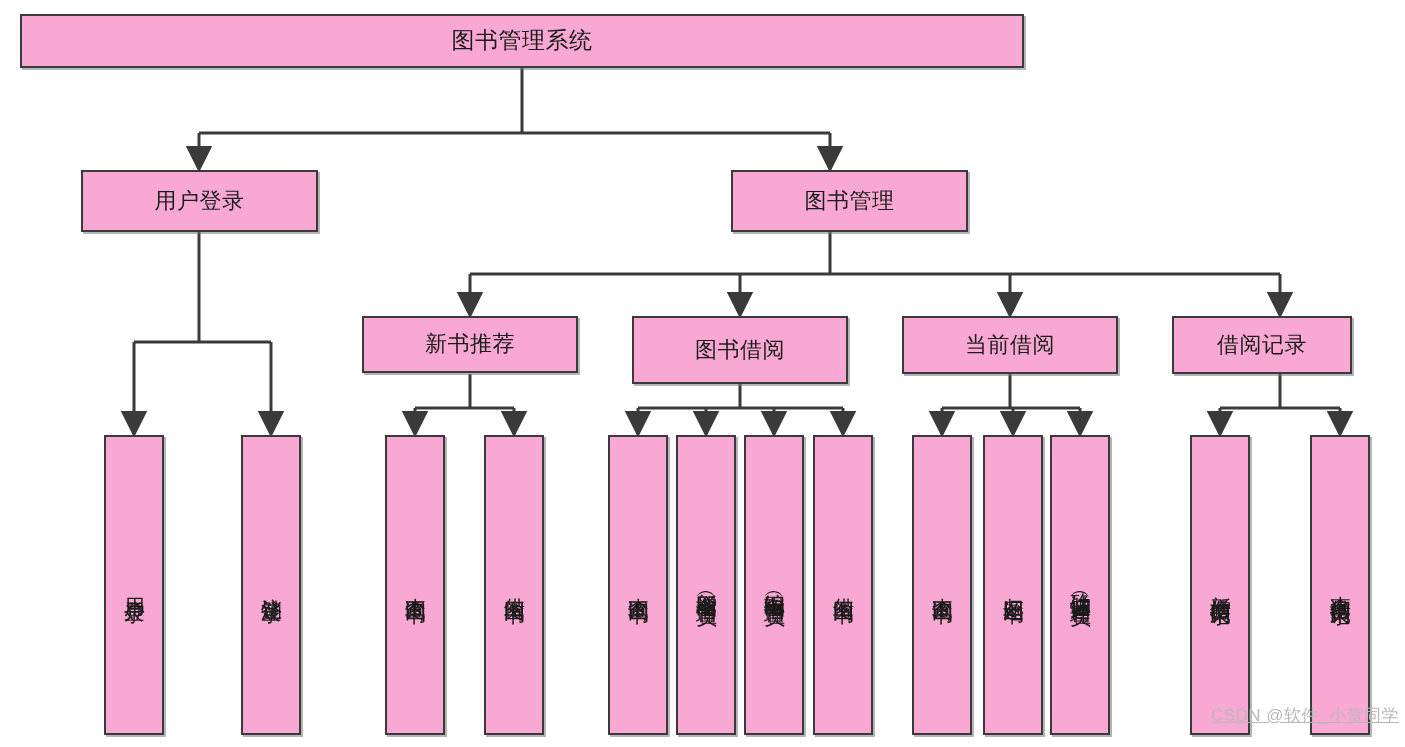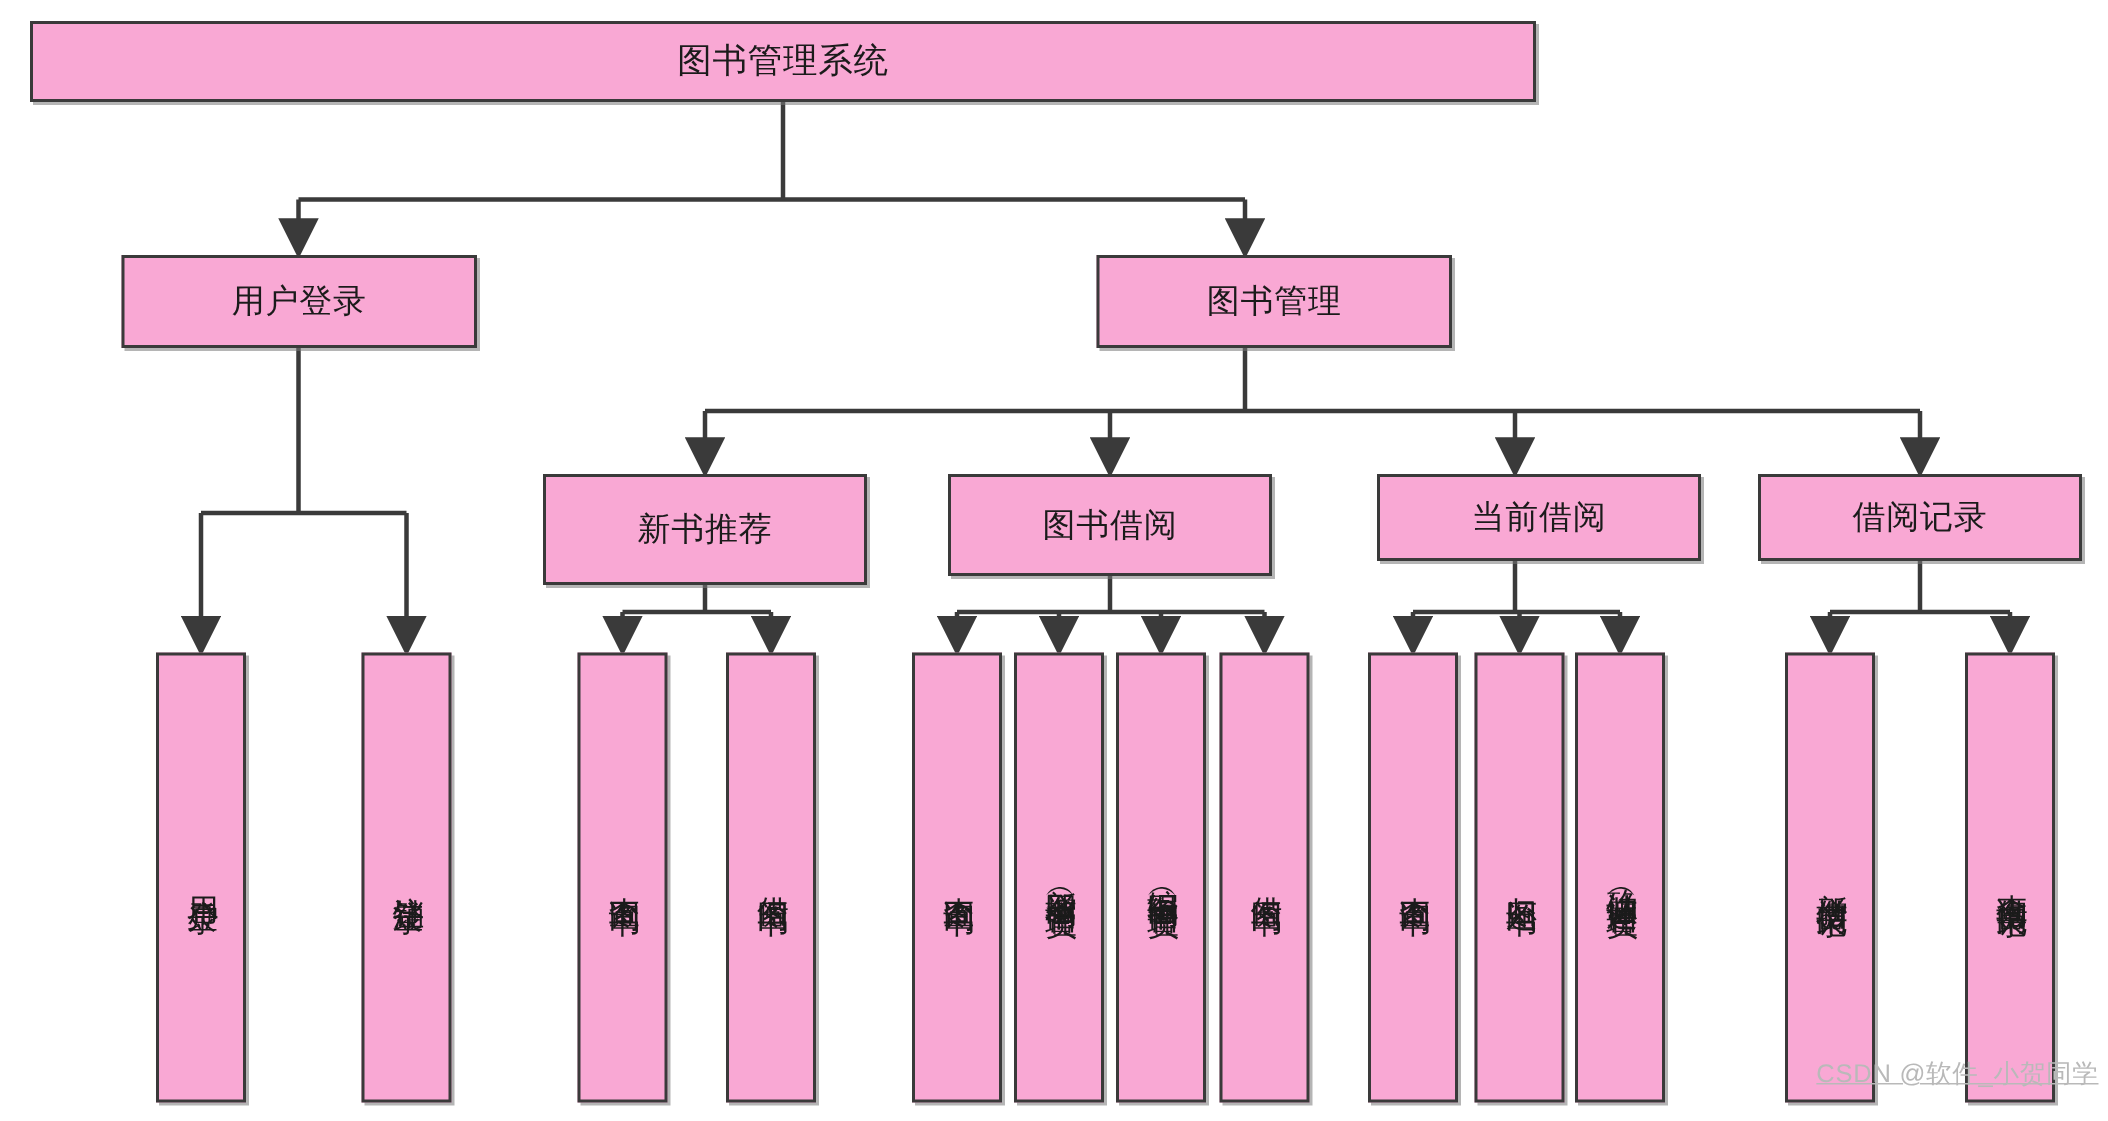--- a/index.html
+++ b/index.html
@@ -139,30 +139,30 @@
     <span class="lbl">图书管理系统</span>
   </div>
 
   <div class="node h shadowed" style="left:81px; top:170px; width:237px; height:62px;">
     <span class="lbl">用户登录</span>
   </div>
   <div class="node h shadowed" style="left:731px; top:170px; width:237px; height:62px;">
     <span class="lbl">图书管理</span>
   </div>
 
-  <div class="node h shadowed" style="left:362px; top:316px; width:216px; height:74px;">
+  <div class="node h shadowed" style="left:362px; top:316px; width:216px; height:57px;">
     <span class="lbl">新书推荐</span>
   </div>
   <div class="node h shadowed" style="left:632px; top:316px; width:216px; height:68px;">
     <span class="lbl">图书借阅</span>
   </div>
-  <div class="node h shadowed" style="left:902px; top:316px; width:216px; height:58px;margin-left:16px;">
+  <div class="node h shadowed" style="left:902px; top:316px; width:216px; height:58px;">
     <span class="lbl">当前借阅</span>
   </div>
-  <div class="node h shadowed" style="left:1172px; top:316px; width:216px; height:58px;">
+  <div class="node h shadowed" style="left:1172px; top:316px; width:180px; height:58px;">
     <span class="lbl">借阅记录</span>
   </div>
 
   <div class="node v shadowed" style="left:104px; top:435px; width:60px; height:300px;">
     <span class="lbl">用户登录</span>
   </div>
   <div class="node v shadowed" style="left:241px; top:435px; width:60px; height:300px;">
     <span class="lbl">注销登录</span>
   </div>
 

